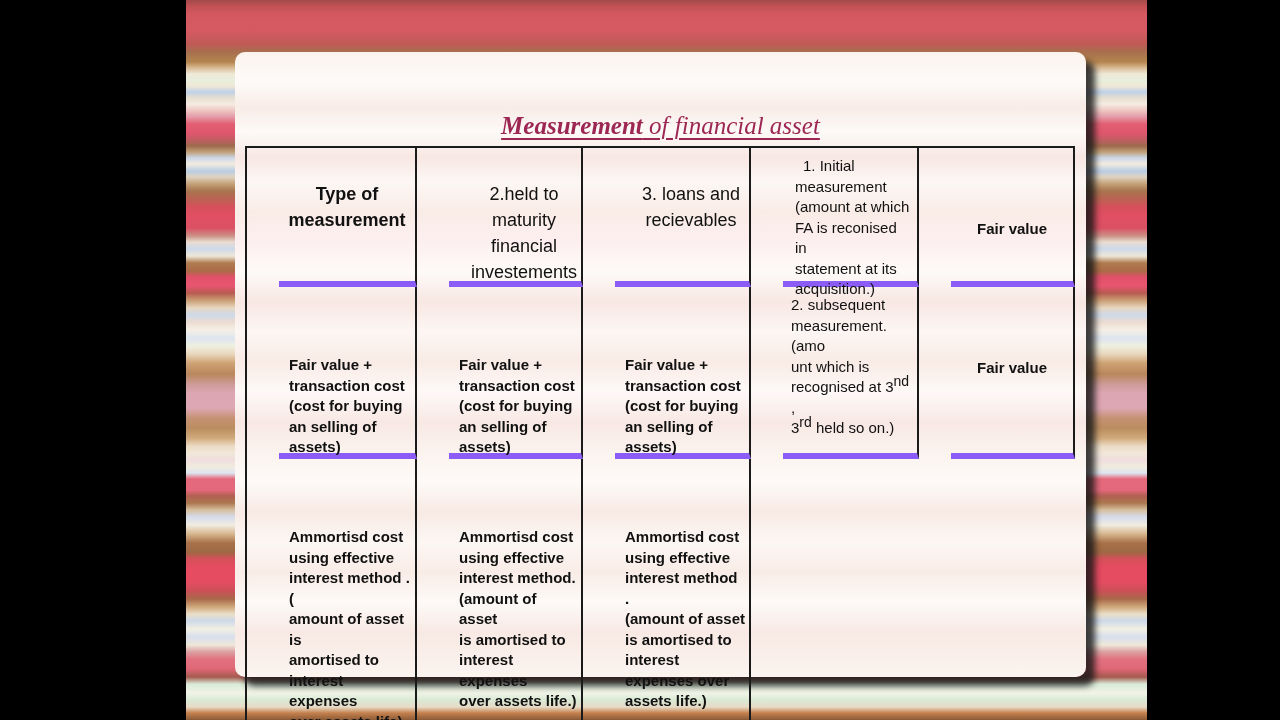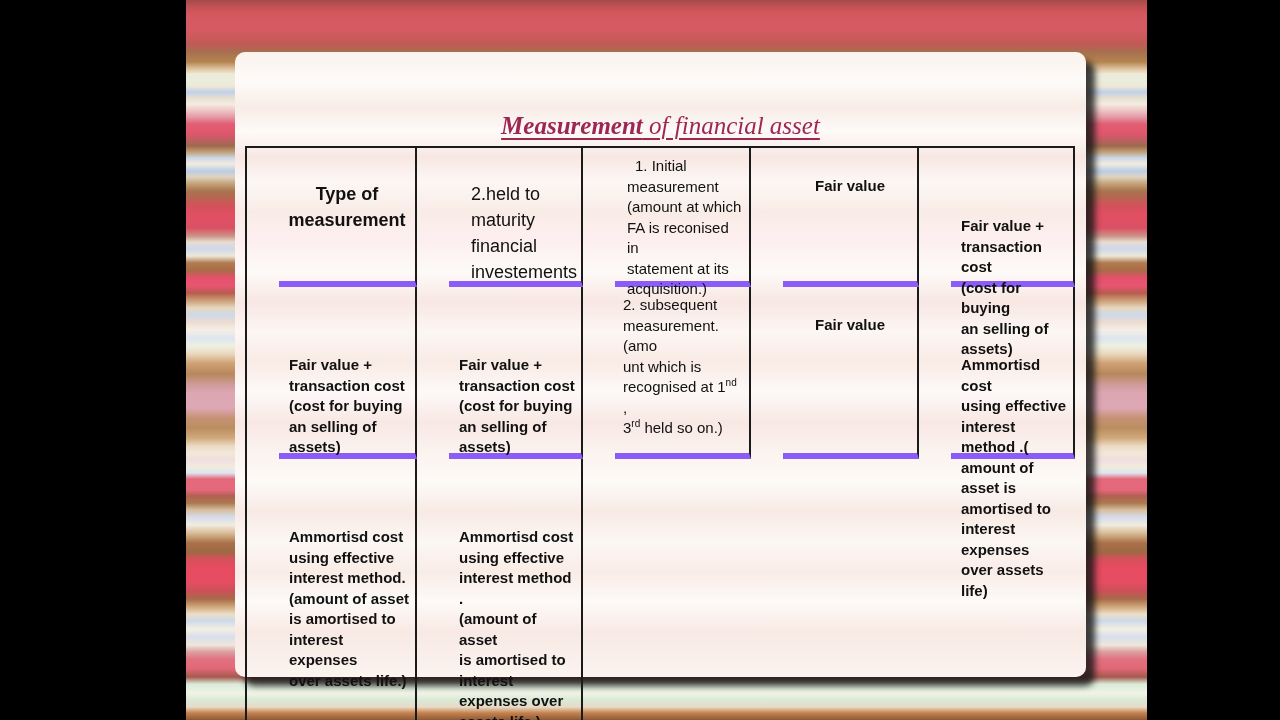--- a/index.html
+++ b/index.html
@@ -59,45 +59,47 @@
     grid-template-columns:170px 166px 168px 168px 156px;
     grid-template-rows:139px 172px 400px;
     border-top:2px solid #1a1a1a; border-left:2px solid #1a1a1a;
     color:#111;
   }
   .c { border-right:2px solid #1a1a1a; border-bottom:6px solid #8b5cf6;margin-left:32px; }
   .c, .c span, .c sup { white-space:pre-line; }
 
   .hc  { font-size:18px; line-height:26px; padding-top:33px; text-align:center; }
   .hc.b { font-weight:bold; }
-  .hc.l { text-align:left; padding-left:22px; padding-right:4px; }
+  .hc.l { text-align:center; padding-left:22px; padding-right:4px; }
 
   .lbl { font-size:15px; line-height:20.5px; padding:8px 6px 0 8px; }
   .lbl.indent { text-indent:8px;padding-left:12px; }
-  .fv  { font-size:15px; font-weight:bold; text-align:center; padding-top:29px; }
+  .fv  { font-size:15px; font-weight:bold; text-align:center; padding-top:72px; }
   .bc  { font-size:15px; font-weight:bold; line-height:20.5px; padding:68px 4px 0 10px; }
-  sup  { font-size:10px; line-height:0; }
+  sup  { font-size:14px; line-height:0; }
 </style>
 </head>
 <body>
 
 <div class="stripes"></div>
 
 <div class="slide">
   <div class="title"><span class="em">Measurement</span><span> of financial asset</span></div>
 </div>
 
 <div class="tbl">
 
   <div class="c hc b">Type of
 measurement</div>
   <div class="c hc l">2.held to
 maturity
 financial
 investements</div>
+  <div class="c hc l">3. loans and
+recievables</div>
 
   <div class="c lbl indent">1. Initial
 measurement
 (amount at which
 FA is reconised in
 statement at its
 acquisition.)</div>
   <div class="c fv">Fair value</div>
   <div class="c bc">Fair value +
 transaction cost
@@ -111,21 +113,21 @@
 assets)</div>
   <div class="c bc">Fair value +
 transaction cost
 (cost for buying
 an selling of
 assets)</div>
 
   <div class="c lbl"><span>2. subsequent
 measurement.(amo
 unt which is
-recognised at 1</span><sup>nd</sup><span> ,
+recognised at 3</span><sup>nd</sup><span> ,
 3</span><sup>rd</sup><span> held so on.)</span></div>
   <div class="c fv">Fair value</div>
   <div class="c bc">Ammortisd cost
 using effective
 interest method .(
 amount of asset is
 amortised to
 interest expenses
 over assets life)</div>
   <div class="c bc">Ammortisd cost

